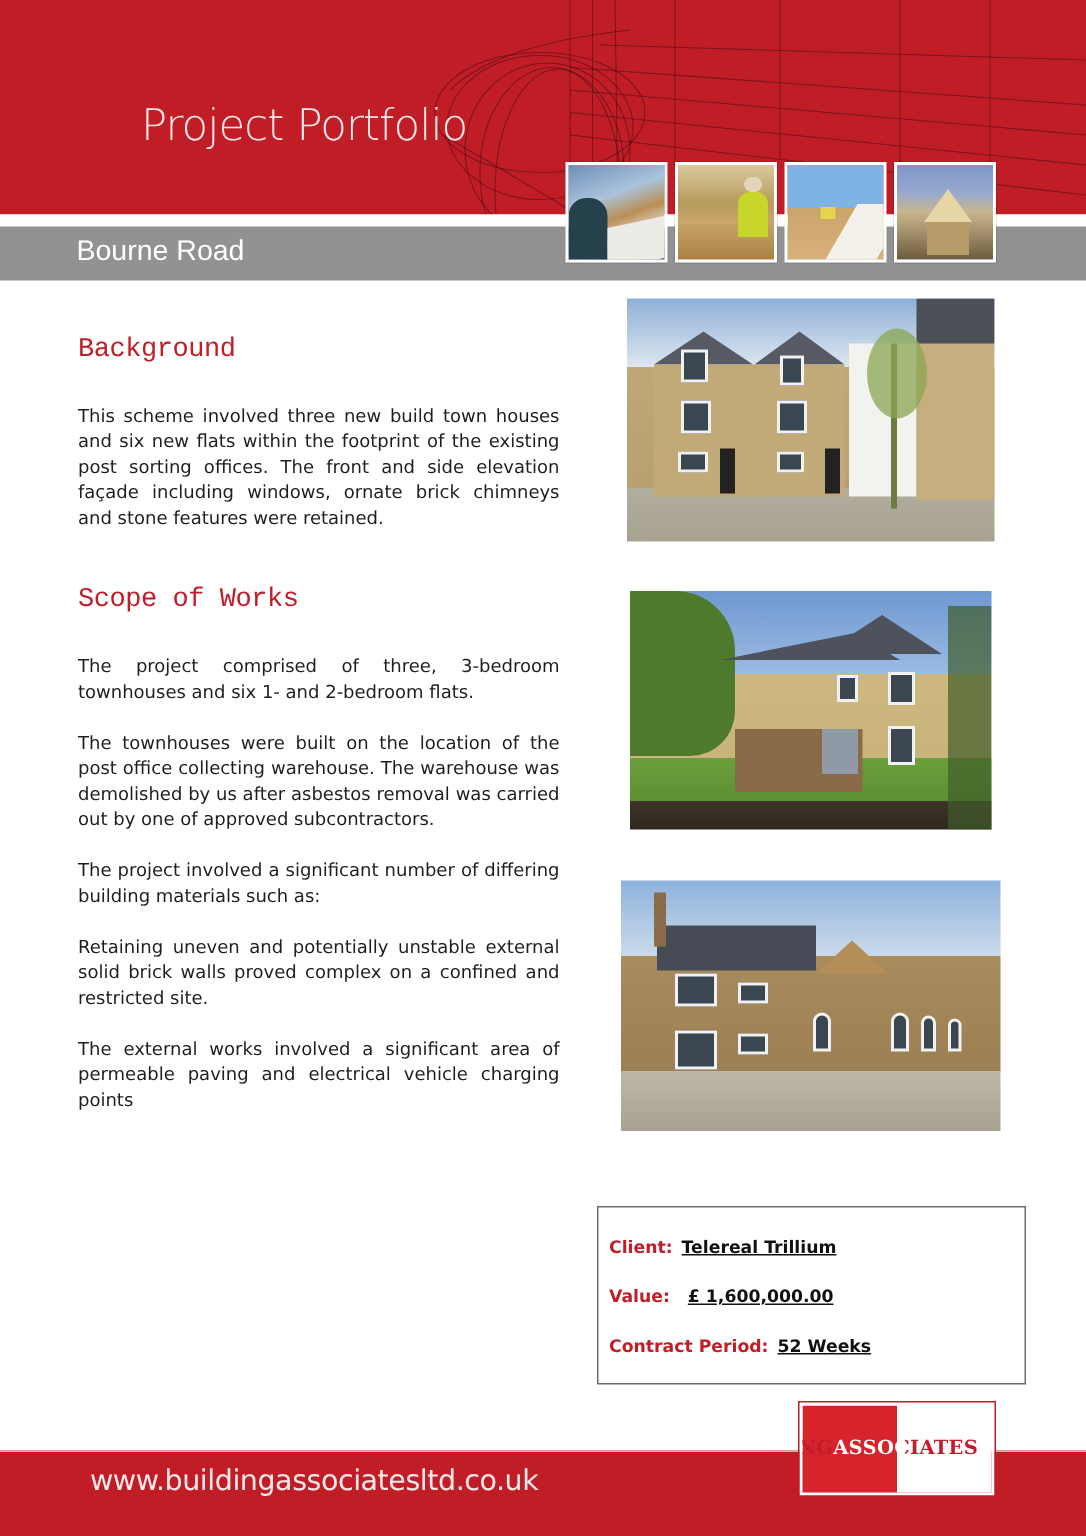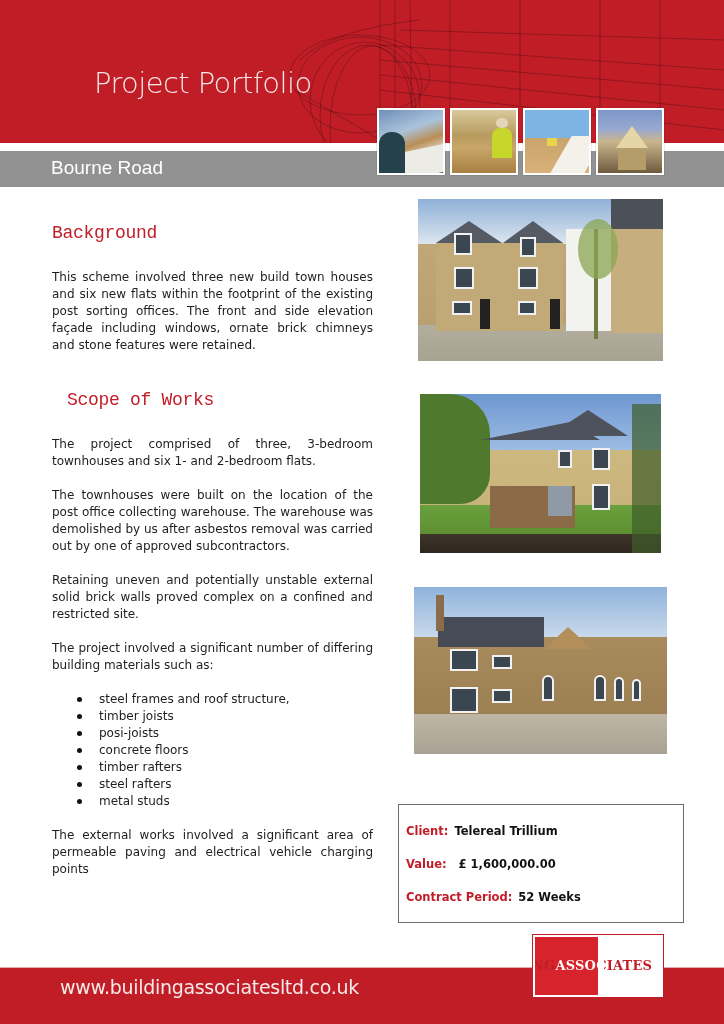--- a/index.html
+++ b/index.html
@@ -25,21 +25,21 @@
   .bullets li { position: relative; padding-left: 47px; }
   .bullets li::before { content: ""; position: absolute; left: 25px; top: 6px; width: 5px; height: 5px; border-radius: 50%; background: #111; }
 
   
   .photo { position: absolute; overflow: hidden; }
 
   
   .infobox { position: absolute; left: 398px; top: 804px; width: 286px; height: 119px; border: 1px solid #6d6d6d; background: #fff; }
   .info-row { position: absolute; left: 7px; font-family: "DejaVu Sans", sans-serif; font-weight: bold; font-size: 11.5px; }
   .info-label { color: #c11d27; }
-  .info-val { color: #111; margin-left: 6px; }
+  .info-val { color: #111; margin-left: 6px; text-decoration: underline; }
 
   
   .ftr { position: absolute; left: 0; top: 967px; width: 724px; height: 57px; background: #c11d27; border-top: 1px solid #e9a7aa; }
   .ftr-url { position: absolute; left: 60px; top: 976px; font-family: "DejaVu Sans", sans-serif; font-size: 19px; color: #f7e9e9; letter-spacing: -0.3px; }
   .logo { position: absolute; left: 533px; top: 935px; width: 130px; height: 62px; border: 2px solid #ffffff; outline: 1px solid #c11d27; background: linear-gradient(to right, #d7242c 0 50%, #ffffff 50% 100%); display: flex; flex-direction: row; align-items: center; justify-content: center; overflow: hidden; }
   .logo-line { font-family: "DejaVu Serif", serif; font-weight: bold; font-size: 13px; line-height: 14px; letter-spacing: 0.2px; background: linear-gradient(to right, #ffffff 0 50%, #c11d27 50% 100%); -webkit-background-clip: text; background-clip: text; color: transparent; width: 100%; text-align: center; }
 </style>
 </head>
 <body>
 
@@ -90,35 +90,26 @@
     <div style="position:absolute;left:18px;top:16px;width:0;height:0;border-left:16px solid transparent;border-right:16px solid transparent;border-bottom:22px solid #e6d6a7;"></div>
     <div style="position:absolute;left:20px;top:38px;width:28px;height:22px;background:#b59c69;"></div>
   </div>
 </div>
 
 <div class="h2" style="top:223px;">Background</div>
 <div class="col" style="top:269px;">
   <p>This scheme involved three new build town houses and six new flats within the footprint of the existing post sorting offices. The front and side elevation façade including windows, ornate brick chimneys and stone features were retained.</p>
 </div>
 
-<div class="h2" style="top:390px;margin-left:15px;">Scope of Works</div>
+<div class="h2" style="top:390px;">Scope of Works</div>
 <div class="col" style="top:436px;">
   <p>The project comprised of three, 3-bedroom townhouses and six 1- and 2-bedroom flats.</p>
   <p>The townhouses were built on the location of the post office collecting warehouse. The warehouse was demolished by us after asbestos removal was carried out by one of approved subcontractors.</p>
+  <p>The project involved a significant number of differing building materials such as:</p>
   <p>Retaining uneven and potentially unstable external solid brick walls proved complex on a confined and restricted site.</p>
-  <p>The project involved a significant number of differing building materials such as:</p>
-  <ul class="bullets">
-    <li>steel frames and roof structure,</li>
-    <li>timber joists</li>
-    <li>posi-joists</li>
-    <li>concrete floors</li>
-    <li>timber rafters</li>
-    <li>steel rafters</li>
-    <li>metal studs</li>
-  </ul>
   <p style="text-align:justify;">The external works involved a significant area of permeable paving and electrical vehicle charging points</p>
 </div>
 
 <div class="photo" style="left:418px;top:199px;width:245px;height:162px;background:linear-gradient(180deg,#8fb0d8 0%,#dce6ef 28%,#bfa777 28%,#b9a071 78%,#b3ad9f 78%,#a8a290 100%);">
   <div style="position:absolute;left:18px;top:22px;width:0;height:0;border-left:33px solid transparent;border-right:33px solid transparent;border-bottom:22px solid #555a64;"></div>
   <div style="position:absolute;left:85px;top:22px;width:0;height:0;border-left:30px solid transparent;border-right:30px solid transparent;border-bottom:22px solid #555a64;"></div>
   <div style="position:absolute;left:18px;top:44px;width:127px;height:88px;background:#c2a978;"></div>
   <div style="position:absolute;left:148px;top:30px;width:45px;height:102px;background:#f2f2ef;"></div>
   <div style="position:absolute;left:193px;top:14px;width:52px;height:120px;background:#c7ae7e;"></div>
   <div style="position:absolute;left:193px;top:0;width:52px;height:30px;background:#4b5059;"></div>

